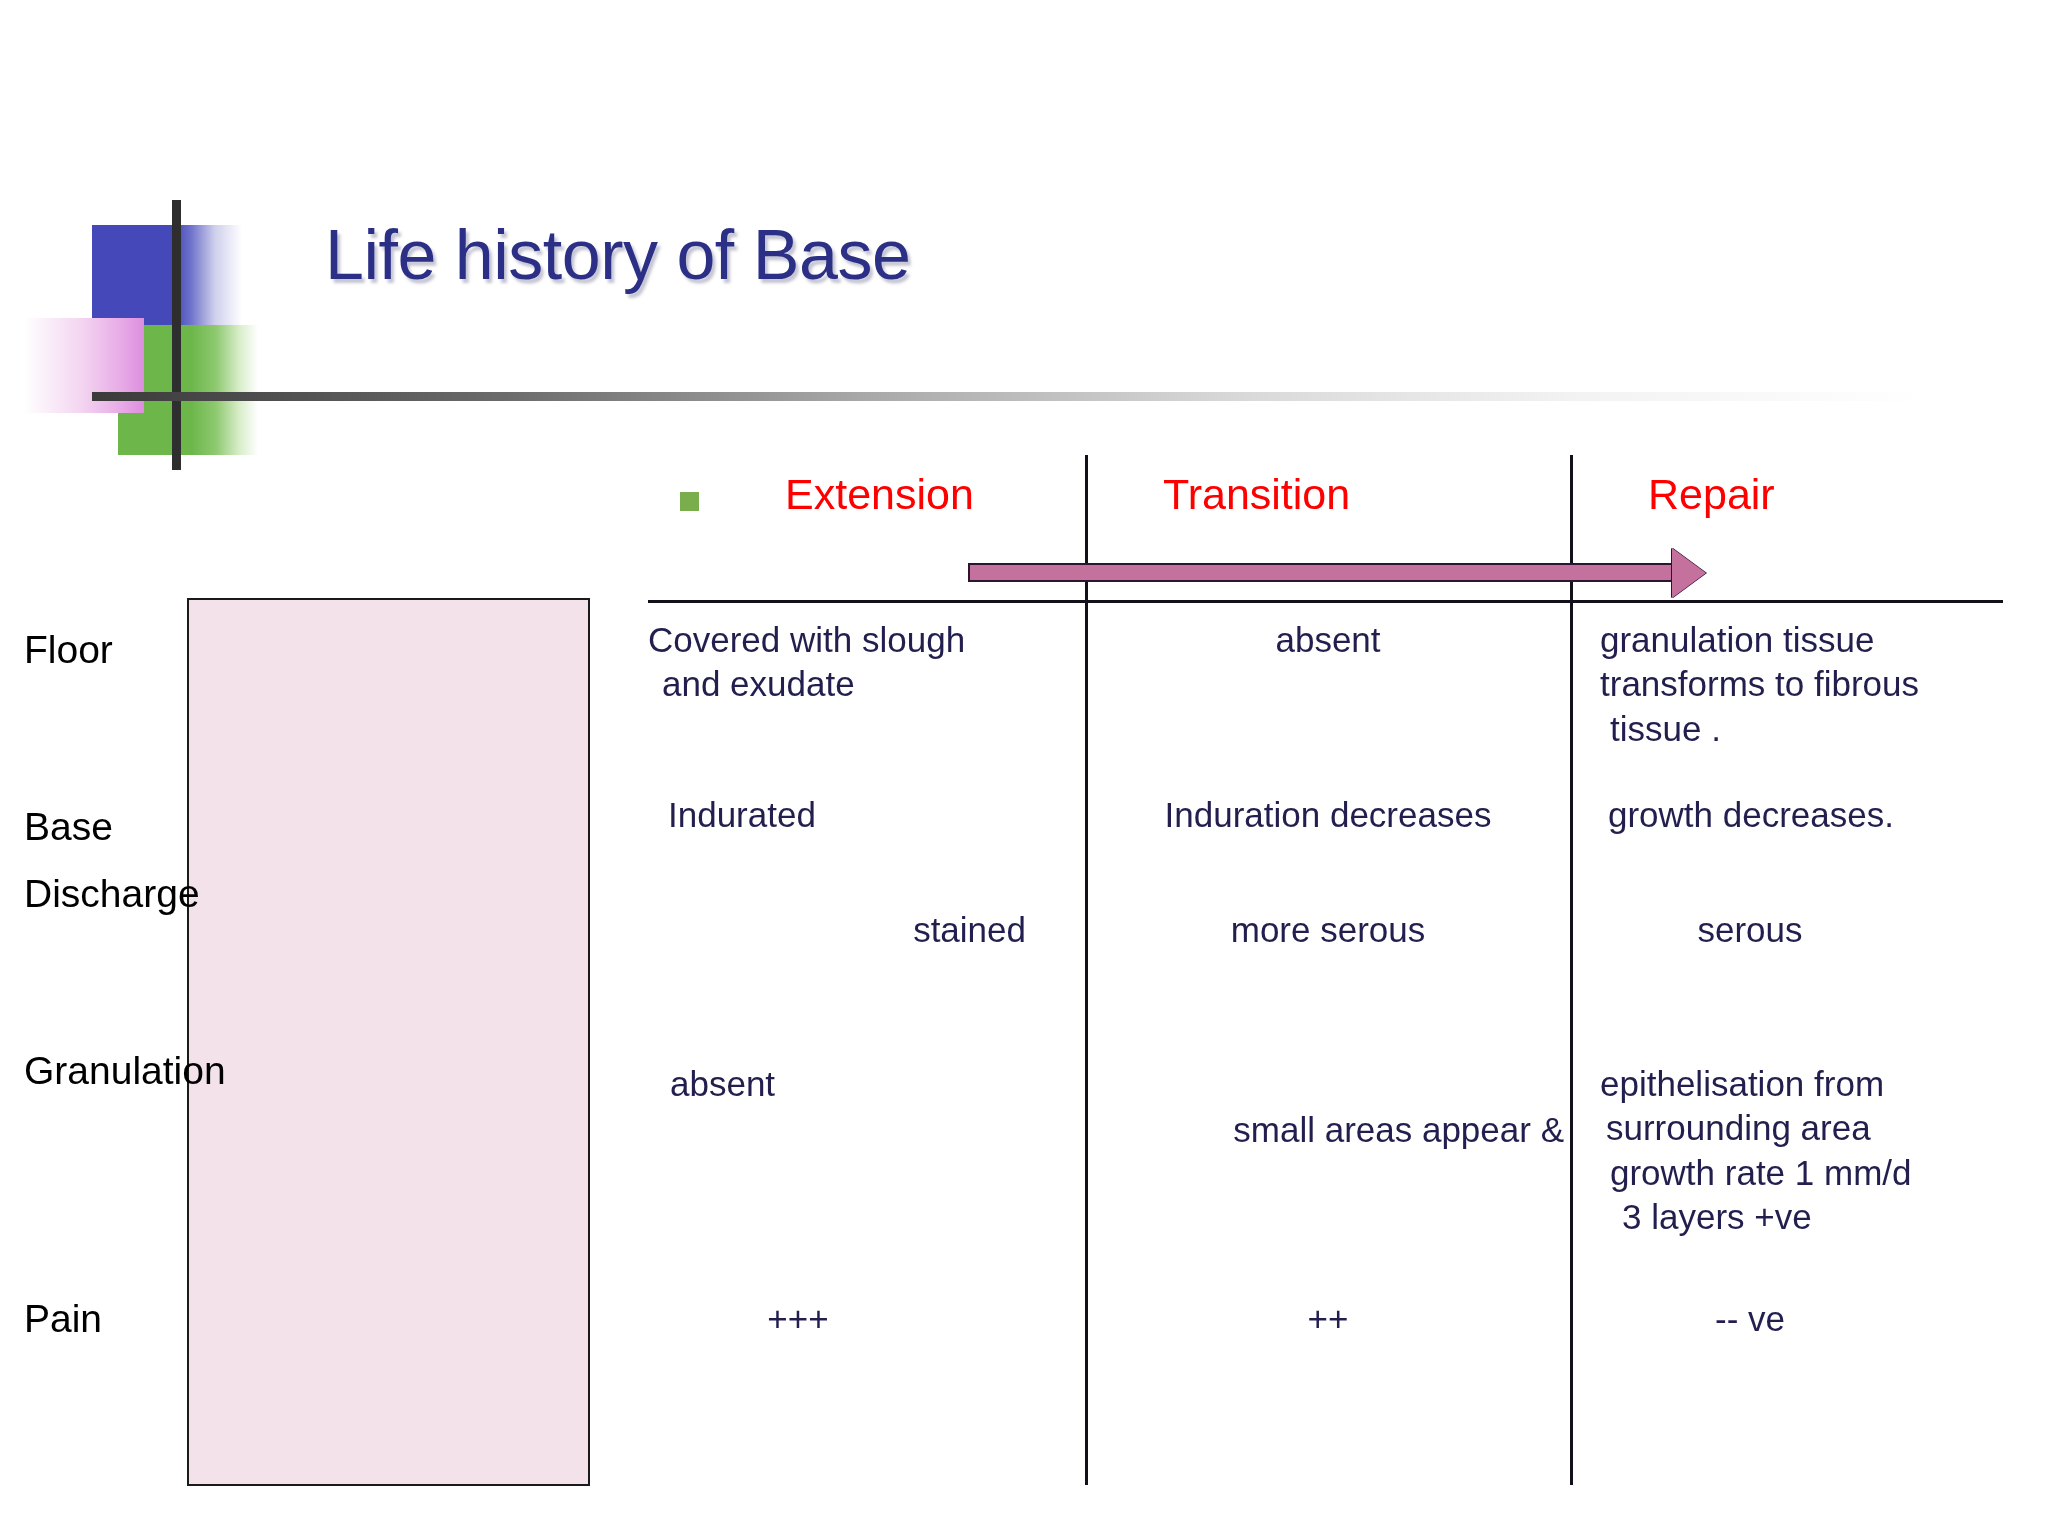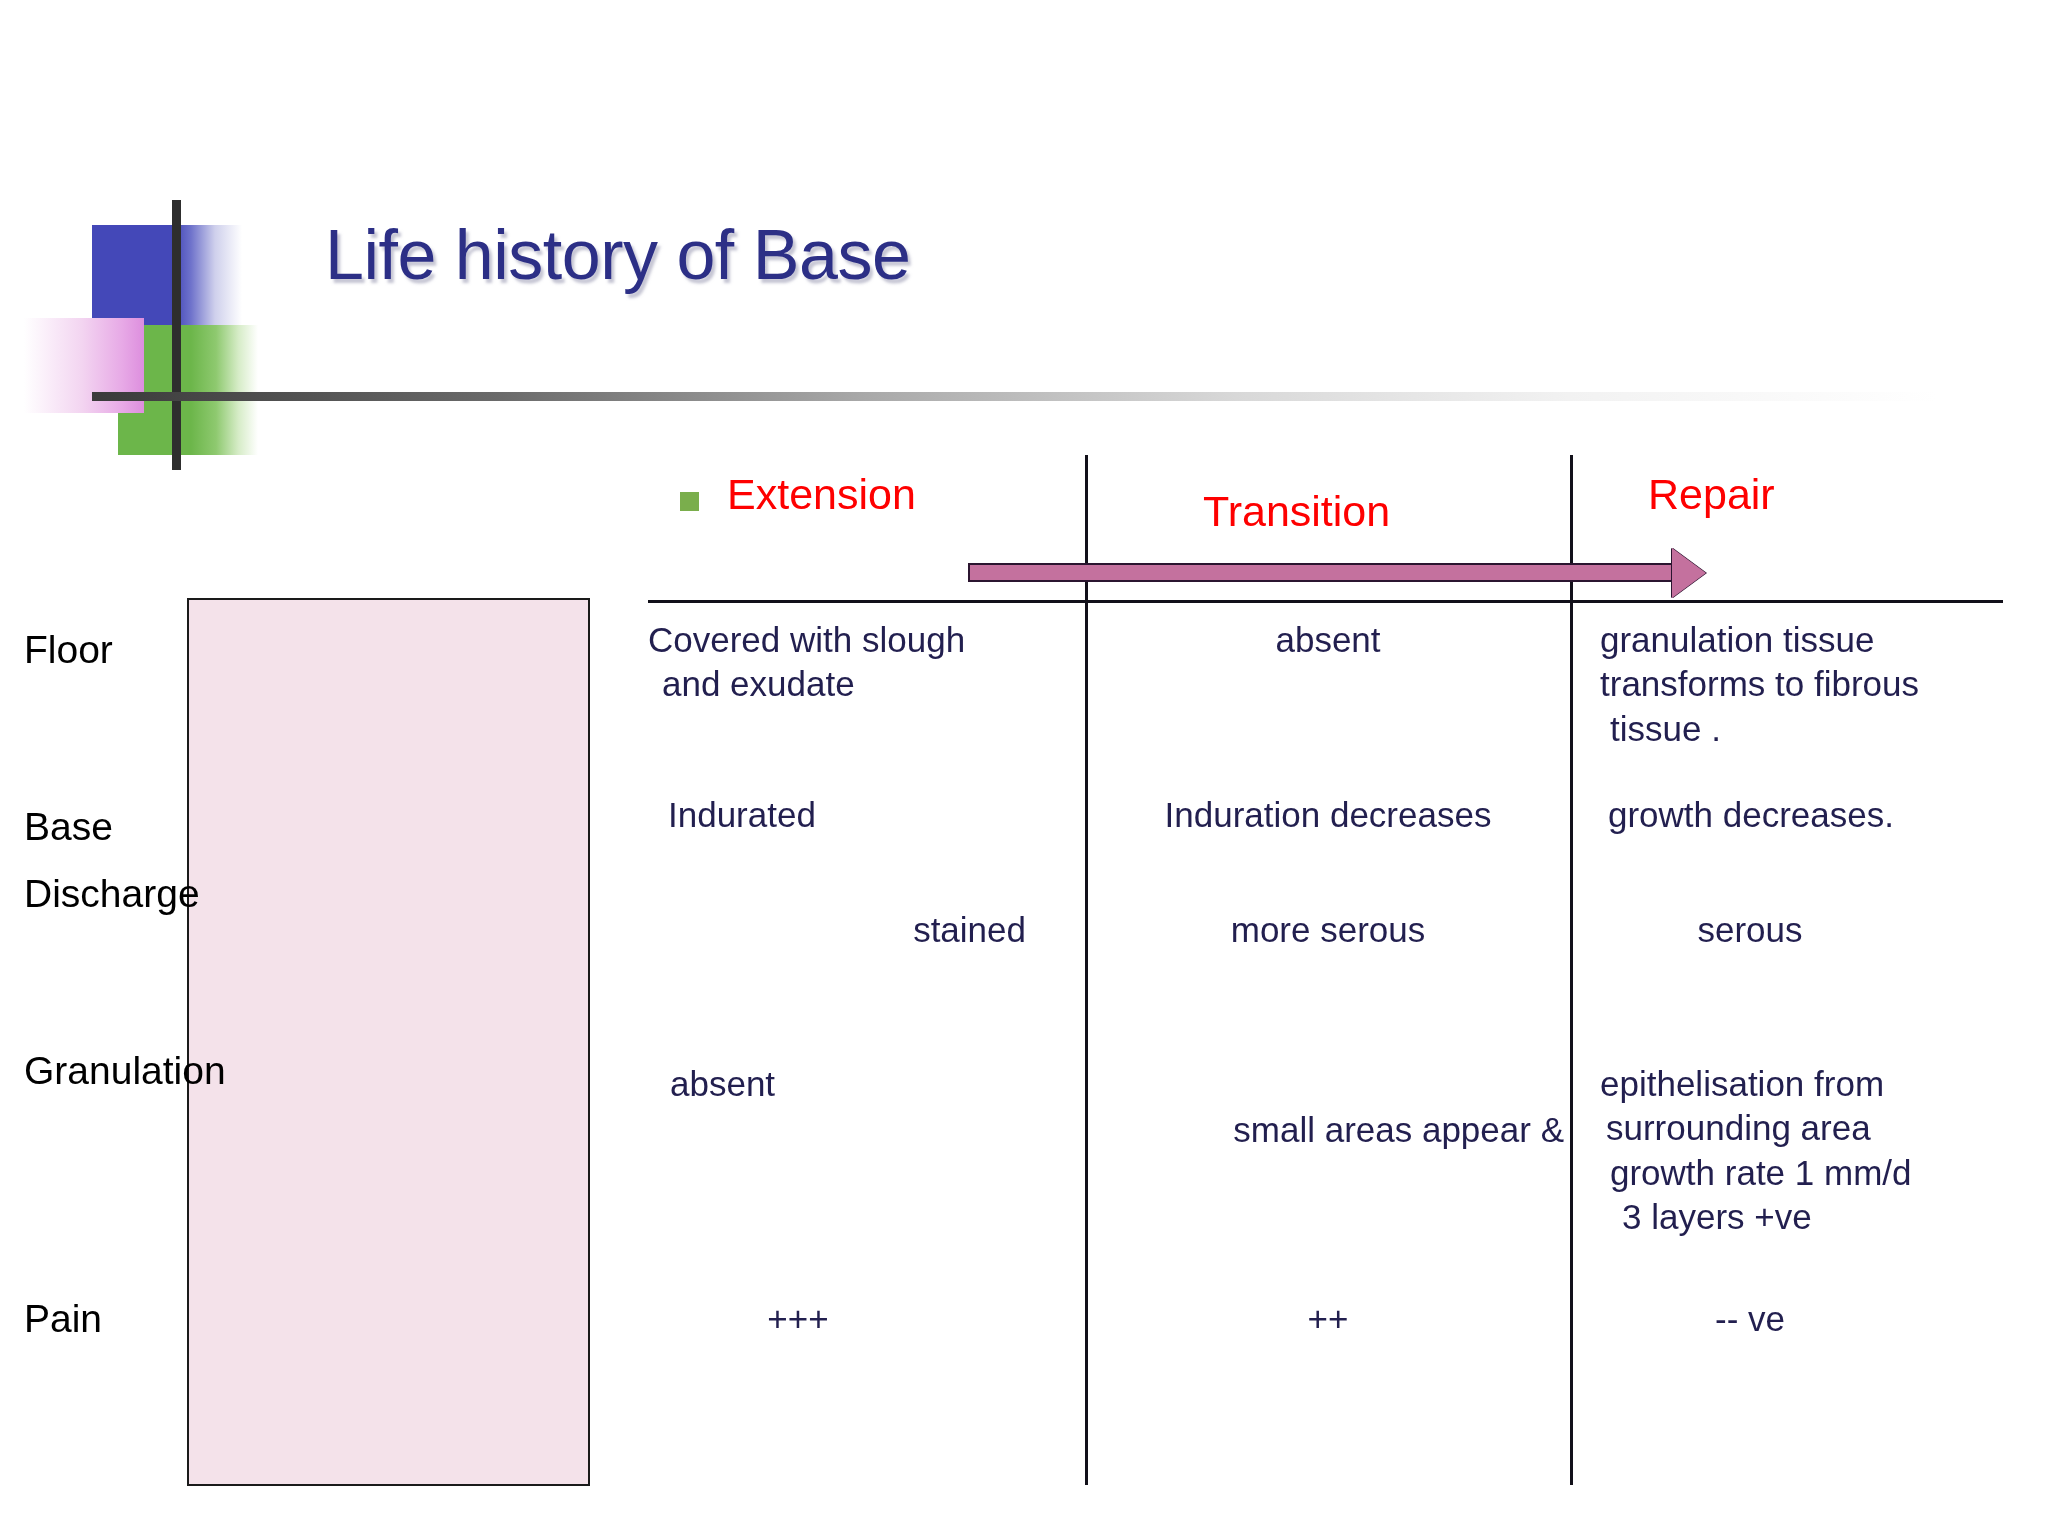--- a/index.html
+++ b/index.html
@@ -41,22 +41,22 @@
     letter-spacing:-0.5px;
     text-shadow:3px 4px 3px rgba(150,150,175,.55);
     white-space:nowrap;
   }
 
   
   .col-head{
     position:absolute;top:470px;
     color:#fe0000;font-size:43px;white-space:nowrap;
   }
-  #head-ext{left:727px;}
-  #head-tra{left:1203px;margin-top:17px;}
+  #head-ext{left:785px;}
+  #head-tra{left:1163px;}
   #head-rep{left:1648px;}
   #head-bullet{
     position:absolute;left:680px;top:492px;width:19px;height:19px;
     background:#7aae4c;
   }
 
   
   .vdiv{position:absolute;width:3px;background:#12101a;}
   #vdiv1{left:1085px;top:455px;height:1030px;}
   #vdiv2{left:1570px;top:455px;height:1030px;}

